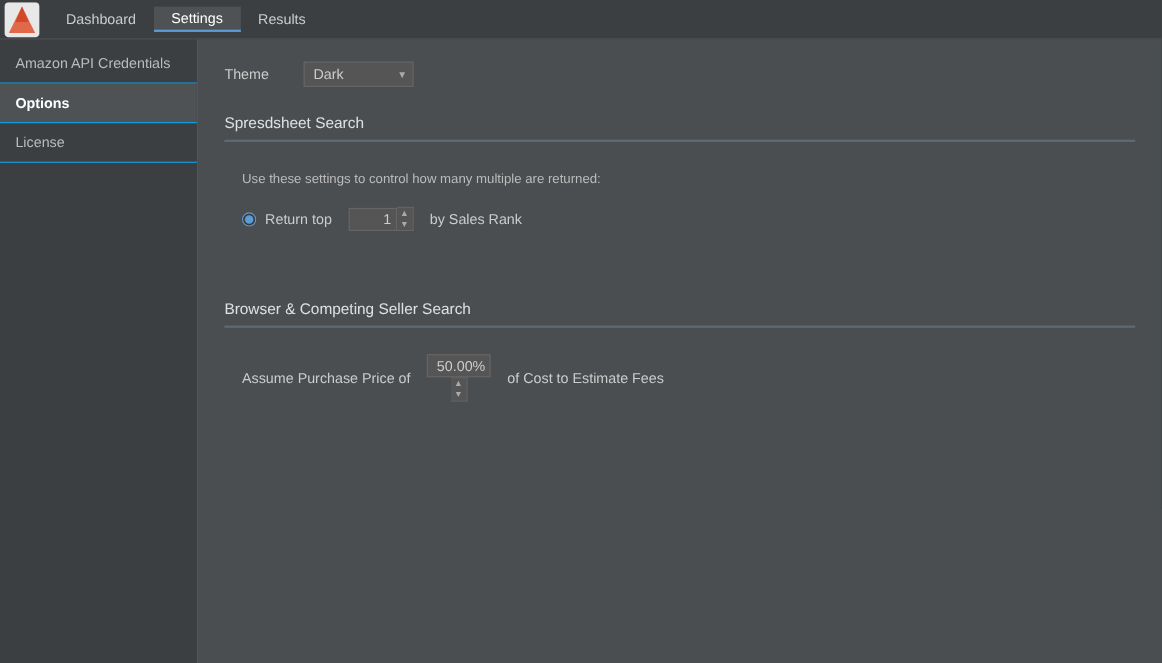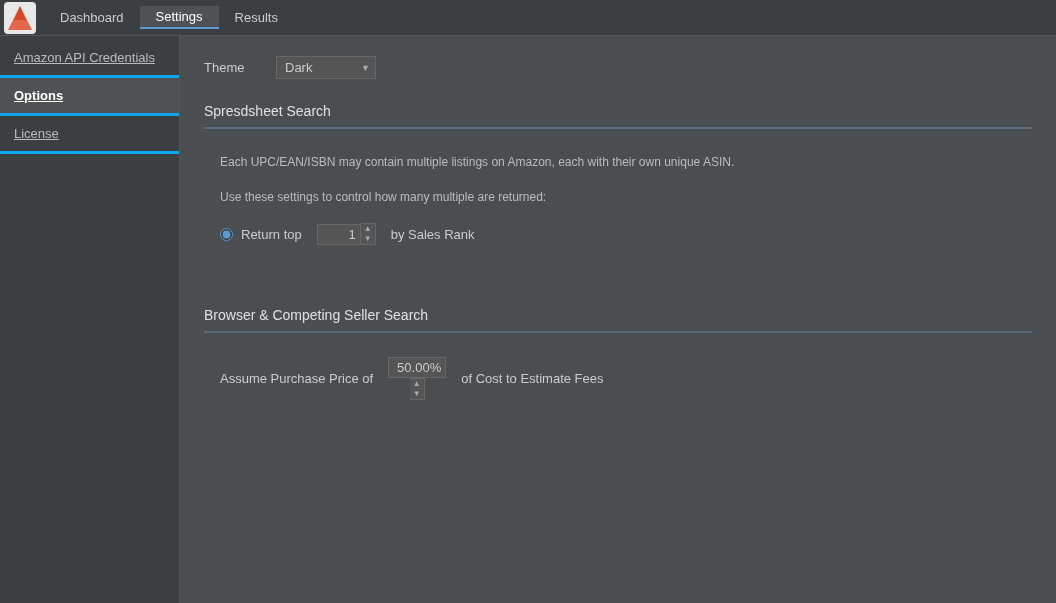--- a/index.html
+++ b/index.html
@@ -62,22 +62,21 @@
       background: #3c3f41;
       border-right: 1px solid #555;
       padding-top: 4px;
       flex-shrink: 0;
     }
     .sidebar-item {
       padding: 10px 14px;
       cursor: pointer;
       color: #bbb;
       font-size: 13px;
-      border-bottom: 3px solid #0ea5e9;
-      text-decoration: underline;
+      border-bottom: 1px solid #0ea5e9;
     }
     .sidebar-item.active {
       background: #4e5254;
       color: #fff;
       font-weight: bold;
     }
 
     
     .content {
       flex: 1;
@@ -259,21 +258,20 @@
         <select class="theme-select">
           <option>Dark</option>
           <option>Light</option>
         </select>
       </div>
     </div>
 
     <div class="section">
       <div class="section-title">Spresdsheet Search</div>
       <div class="section-body">
-        <p class="section-desc">Each UPC/EAN/ISBN may contain multiple listings on Amazon, each with their own unique ASIN.</p>
         <p class="section-desc">Use these settings to control how many multiple are returned:</p>
 
 
         <div class="radio-option">
           <input type="radio" name="return-mode" id="return-top" checked="" style="">
           <div class="inline-row">
             <label for="return-top" class="radio-label">Return top</label>
             <div class="spinner-input-wrapper">
               <input type="text" class="spinner-input" value="1" style="">
               <div class="spinner-buttons">

